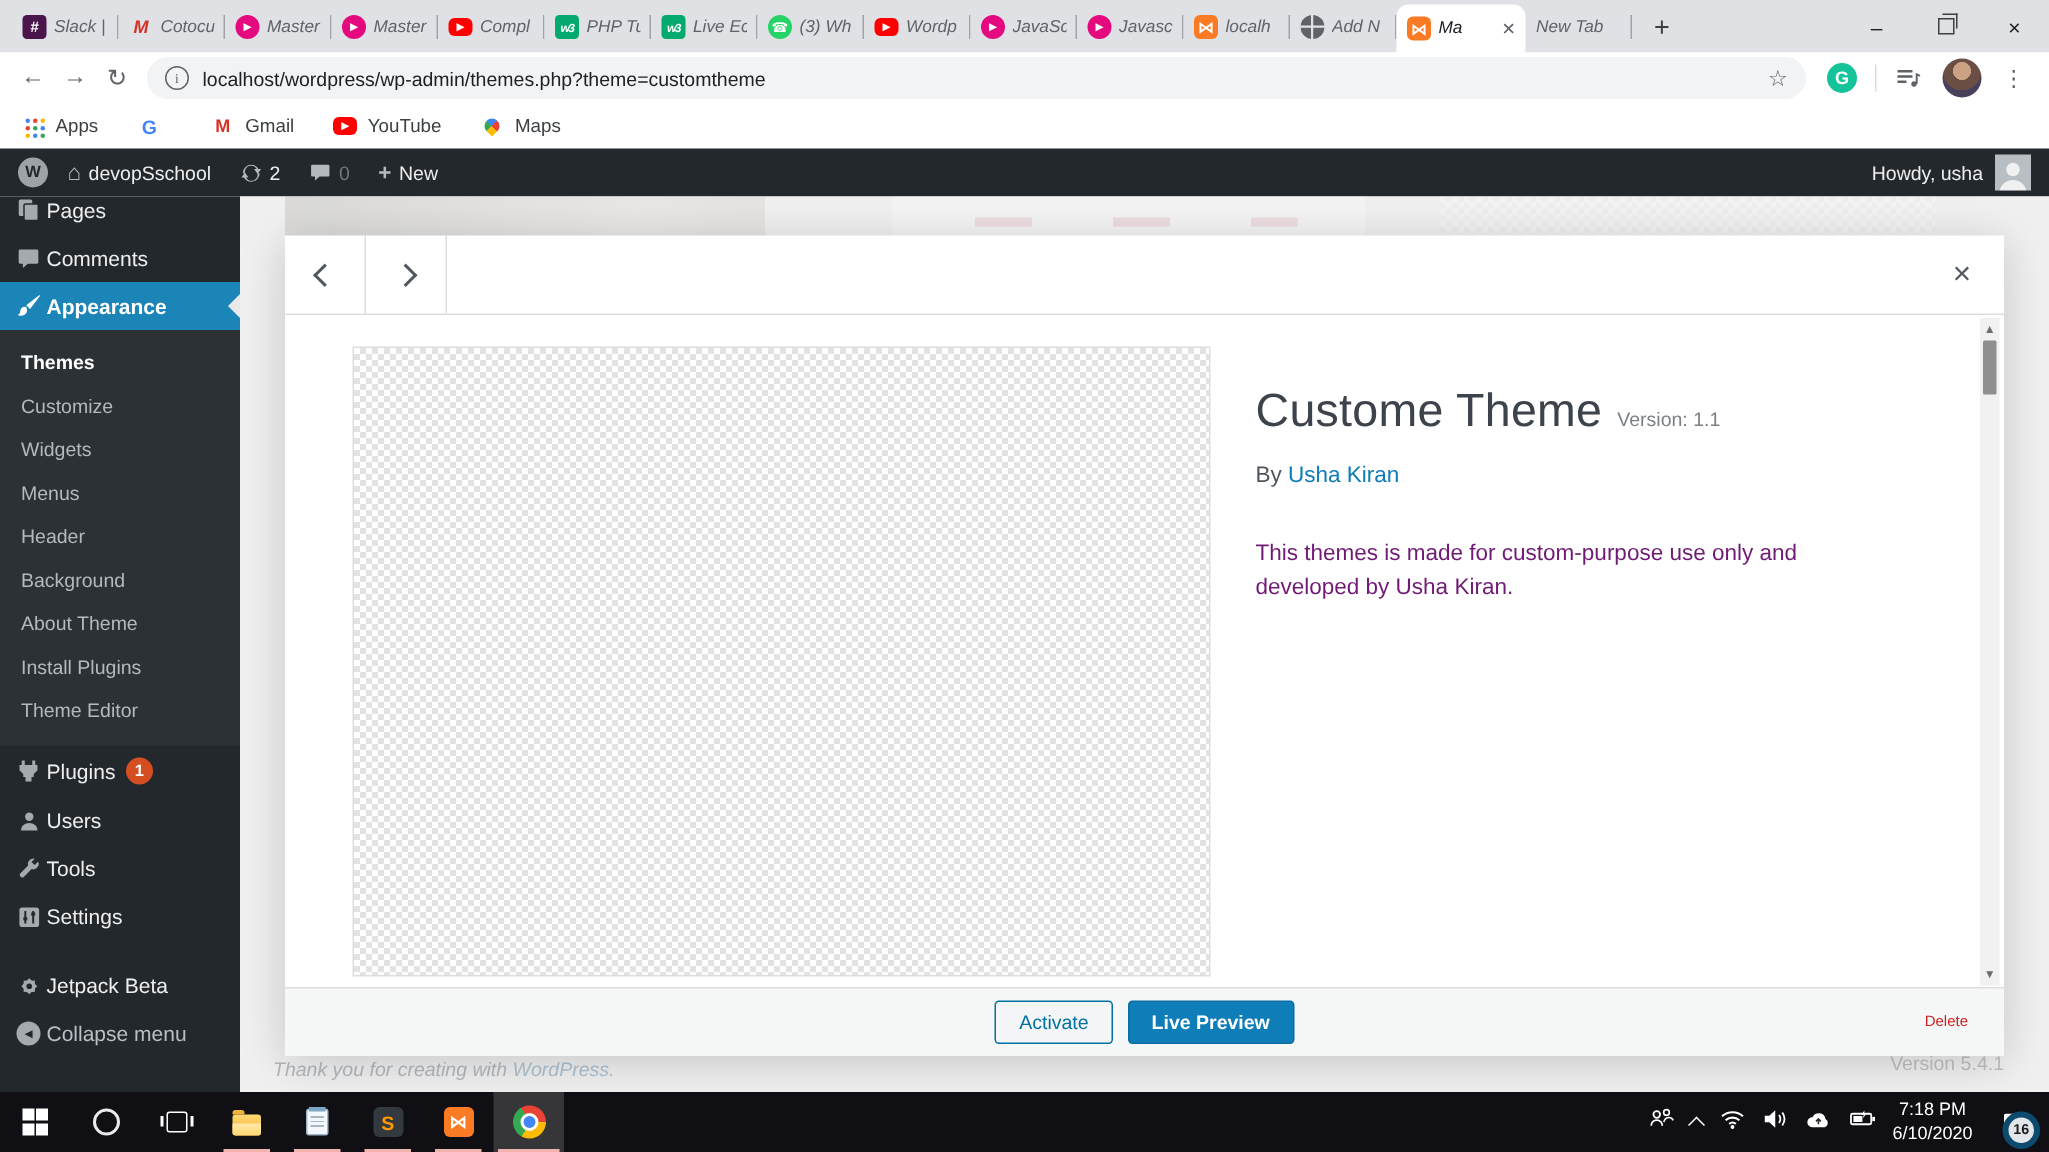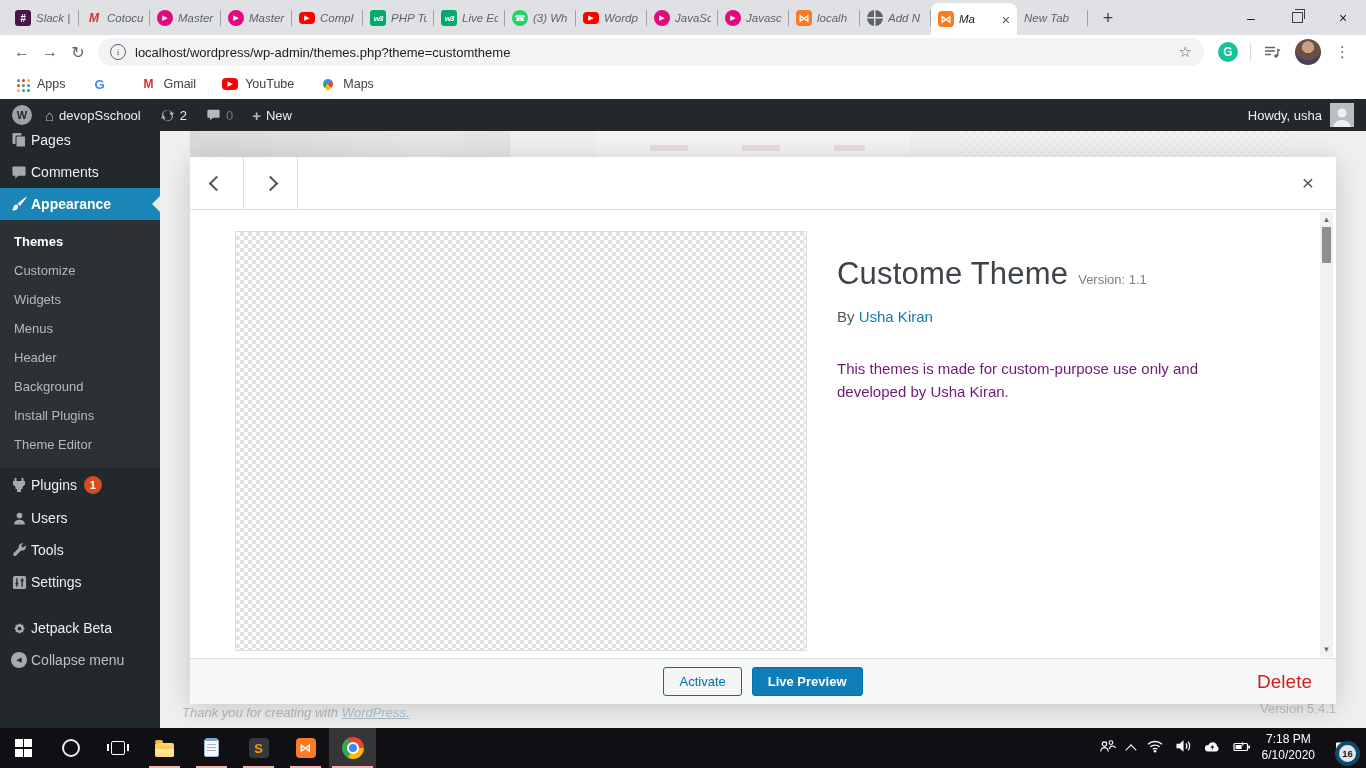--- a/index.html
+++ b/index.html
@@ -100,21 +100,21 @@
             background:repeating-linear-gradient(90deg,#dfa4ae 0 38px,transparent 38px 92px);}
   .bg-card2::after{content:"";position:absolute;top:32px;left:35px;right:35px;height:5px;
             background:repeating-linear-gradient(90deg,#d8dadd 0 60px,transparent 60px 105px);}
   .checker{background-color:#fff;background-image:
       linear-gradient(45deg,#e2e2e2 25%,transparent 25%,transparent 75%,#e2e2e2 75%),
       linear-gradient(45deg,#e2e2e2 25%,transparent 25%,transparent 75%,#e2e2e2 75%);
       background-size:8px 8px;background-position:0 0,4px 4px;}
   .bg-card3{position:absolute;left:800px;top:0;width:330px;height:100px;opacity:.45;}
   .content::after{content:"";position:absolute;inset:0;background:rgba(241,241,241,.55);}
   .bg-thanks{position:absolute;left:22px;bottom:8px;z-index:2;opacity:.55;font-size:13px;font-style:italic;color:#7f8a92;}
-  .bg-thanks a{color:#769cb4;text-decoration:underline;}
+  .bg-thanks a{color:#769cb4;}
   .bg-version{position:absolute;right:30px;bottom:12px;z-index:2;opacity:.5;font-size:13px;color:#8d9297;}
   
   .modal{position:absolute;left:190px;top:157px;width:1146px;height:547px;background:#fff;z-index:5;
          box-shadow:0 4px 28px rgba(0,0,0,.18);}
   .modal-header{height:52px;border-bottom:1px solid #ddd;display:flex;align-items:stretch;}
   .mnav{width:53px;border-right:1px solid #ddd;display:flex;align-items:center;justify-content:center;}
   .chevL{width:9px;height:9px;border-left:2px solid #50575e;border-bottom:2px solid #50575e;transform:rotate(45deg);}
   .chevR{width:9px;height:9px;border-left:2px solid #50575e;border-bottom:2px solid #50575e;transform:rotate(-135deg);}
   .mclose{margin-left:auto;width:56px;display:flex;align-items:center;justify-content:center;font-size:21px;color:#50575e;}
   .modal-body{position:absolute;top:53px;left:0;right:0;bottom:45px;}
@@ -128,21 +128,21 @@
   .mscroll{position:absolute;top:2px;bottom:2px;right:3px;width:13px;background:#f1f1f1;display:flex;flex-direction:column;align-items:center;}
   .sarrow{font-size:8px;color:#6d6d6d;padding:3px 0;}
   .sthumb{width:9px;height:36px;background:#8f8f8f;border-radius:1px;}
   .sdown{margin-top:auto;}
   .modal-footer{position:absolute;bottom:0;left:0;right:0;height:45px;background:#f6f7f7;border-top:1px solid #ddd;
                 display:flex;align-items:center;justify-content:center;gap:10px;}
   .btn{font-size:13px;border-radius:3px;padding:6px 15px;border:1px solid transparent;cursor:pointer;
        font-family:"Liberation Sans",sans-serif;}
   .btn-activate{background:#f3f5f6;border-color:#0071a1;color:#0071a1;}
   .btn-primary{background:#0f7db8;border-color:#0c6da2;color:#fff;font-weight:bold;}
-  .link-delete{position:absolute;right:24px;color:#cc1f1f;font-size:19px;text-decoration:none;}
+  .link-delete{position:absolute;right:24px;color:#cc1f1f;font-size:10px;text-decoration:none;}
   
   .taskbar{position:absolute;bottom:0;left:0;right:0;height:40px;background:#101014;display:flex;align-items:center;color:#fff;z-index:9;}
   .app{width:47px;height:40px;display:flex;align-items:center;justify-content:center;position:relative;flex:none;}
   .app.running::after{content:"";position:absolute;bottom:0;left:8px;right:8px;height:2.5px;background:#f0b3ae;}
   .app.activeapp{background:rgba(255,255,255,.16);}
   .app.activeapp::after{left:3px;right:3px;}
   .win-ic{display:grid;grid-template-columns:8px 8px;grid-template-rows:8px 8px;gap:1.5px;}
   .win-ic span{background:#fff;}
   .cortana{width:14px;height:14px;border:2px solid #e8eaed;border-radius:50%;}
   .tv{width:12px;height:12px;border:1.5px solid #fff;border-radius:2px;position:relative;}
@@ -366,20 +366,21 @@
       </span>
       <span>Appearance</span>
     </div>
     <div class="submenu">
       <a class="smi active"><span>Themes</span></a>
         <a class="smi"><span>Customize</span></a>
         <a class="smi"><span>Widgets</span></a>
         <a class="smi"><span>Menus</span></a>
         <a class="smi"><span>Header</span></a>
         <a class="smi"><span>Background</span></a>
+        <a class="smi"><span>About Theme</span></a>
         <a class="smi"><span>Install Plugins</span></a>
         <a class="smi"><span>Theme Editor</span></a>
     </div>
     <div class="mi">
       <span class="mic">
         <svg width="16" height="16" viewBox="0 0 16 16">
             <path fill="#a7aaad" d="M5.5 1v3h5V1h2v3H14v3.5L11.5 10v2H10v3H6v-3H4.5v-2L2 7.5V4h1.5V1z"></path>
           </svg>
       </span>
       <span>Plugins</span>

